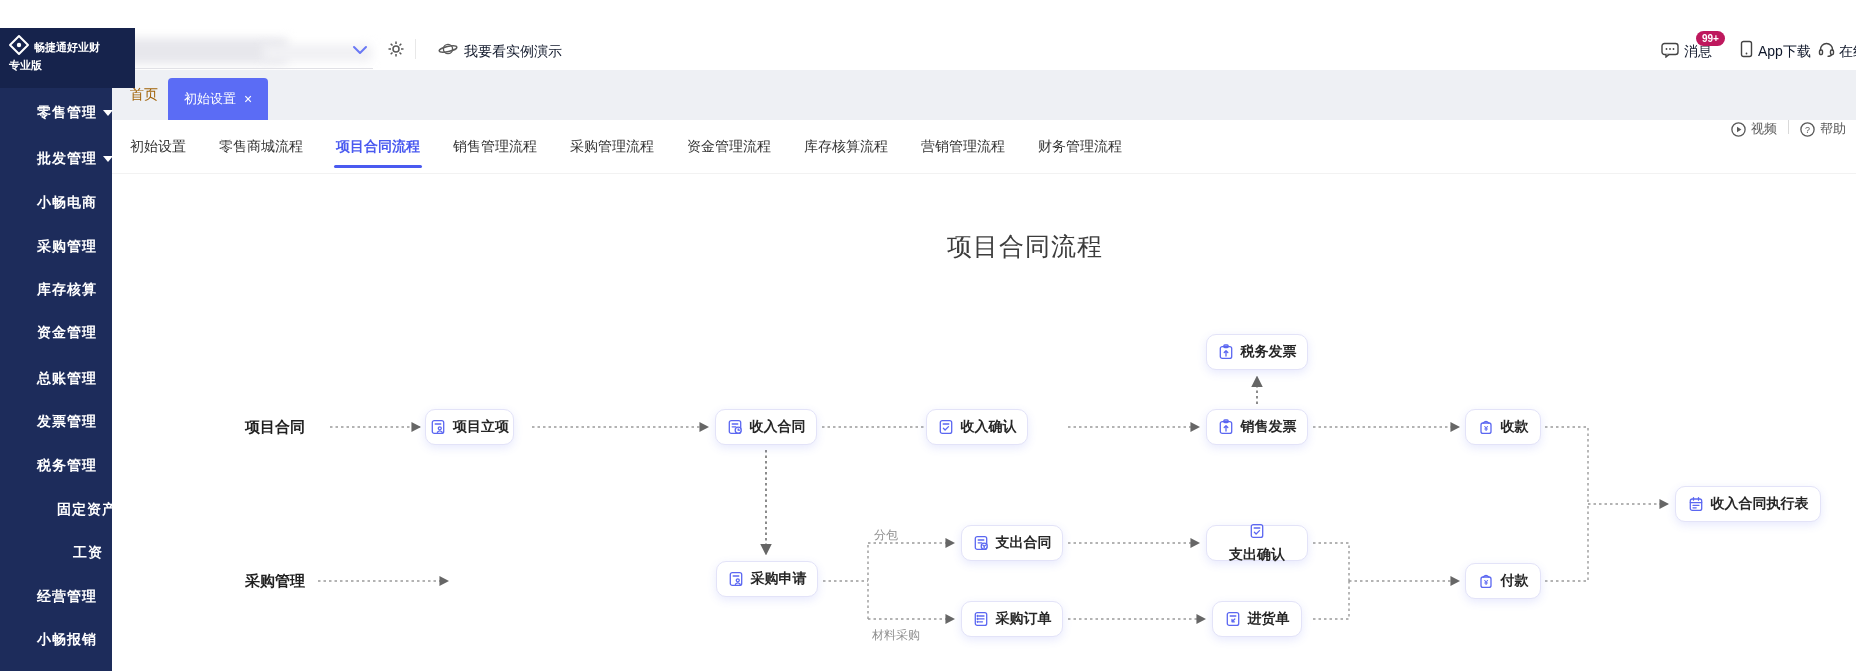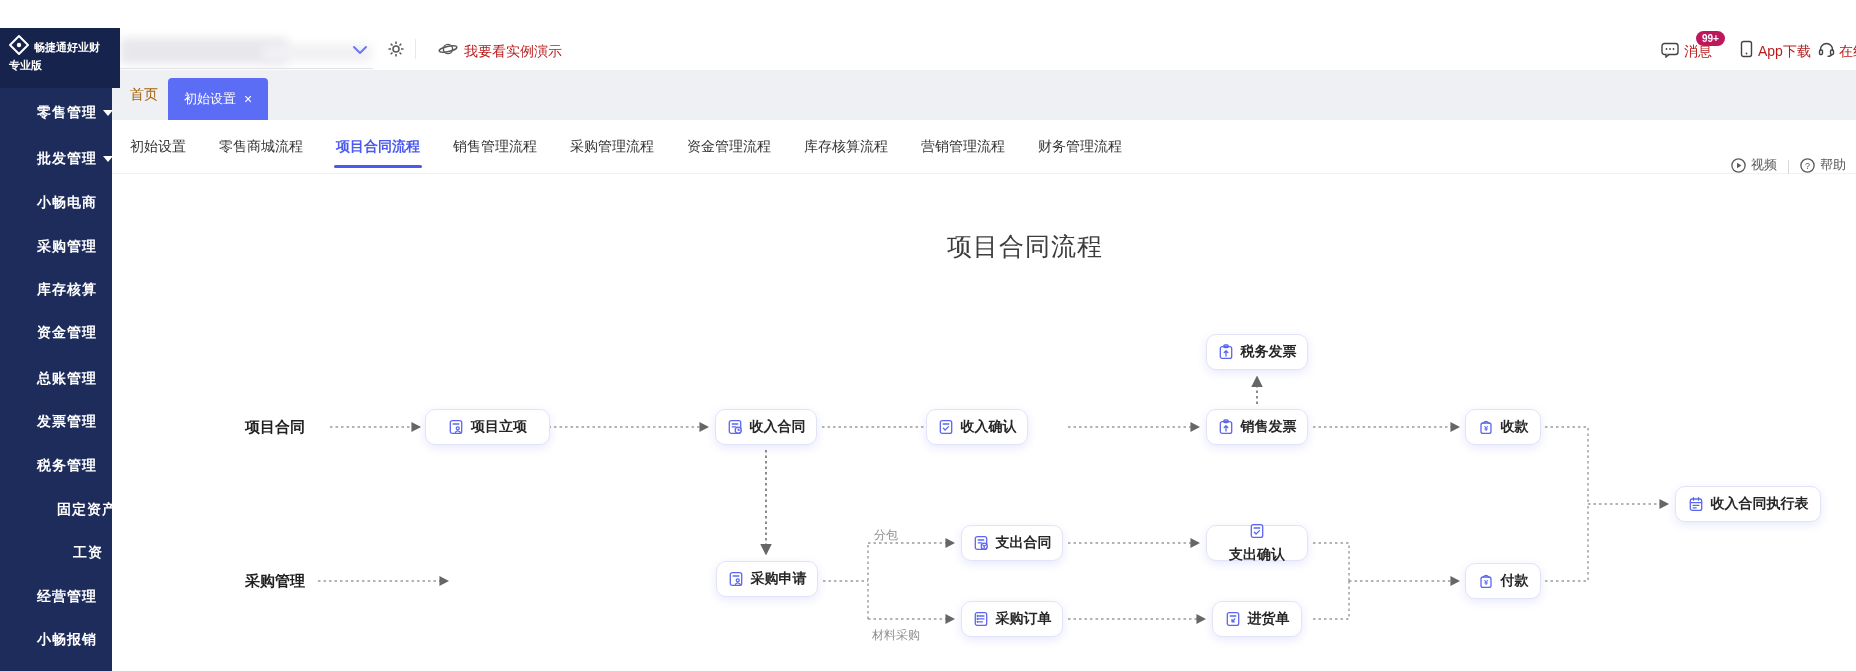--- a/index.html
+++ b/index.html
@@ -2,60 +2,60 @@
 <html><head>
 <meta charset="utf-8">
 <style>
   * { margin:0; padding:0; box-sizing:border-box; }
   html,body { width:1856px; height:671px; overflow:hidden; background:#fff;
               font-family:"Liberation Sans", sans-serif; }
   #app { position:relative; width:1856px; height:671px; background:#fff; }
 
   
   .sidebar { position:absolute; left:0; top:28px; width:112px; height:643px; background:#1d2c5b; }
-  .sidebar-header { position:absolute; left:0; top:0; width:120px; height:60px; background:#16234c; }
+  .sidebar-header { position:absolute; left:0; top:0; width:135px; height:60px; background:#16234c; }
   .logo-row { position:absolute; left:8px; top:6px; display:flex; align-items:center; gap:4px; }
   .brand-name { color:#fff; font-size:11px; font-weight:700; white-space:nowrap; }
   .edition { position:absolute; left:9px; top:30px; color:#fff; font-size:11px; font-weight:700; }
   .side-item { position:absolute; left:0; width:96px; height:30px; display:flex; align-items:center;
                padding-left:37px; color:#fff; font-size:14px; font-weight:700; letter-spacing:1px;
                cursor:pointer; white-space:nowrap; }
   .side-caret { width:0; height:0; border-left:5px solid transparent; border-right:5px solid transparent;
                 border-top:6px solid #fff; margin-left:6px; }
 
   
   .topbar { position:absolute; left:112px; top:28px; width:1744px; height:42px; background:#fff; }
   .blurbox { position:absolute; left:8px; top:10px; width:168px; height:26px; background:#e7e7ec;
              border-radius:4px; filter:blur(5px); }
   .blurbox2 { position:absolute; left:150px; top:16px; width:110px; height:18px; background:#f1f1f4;
               border-radius:4px; filter:blur(5px); }
   .underline { position:absolute; left:3px; top:40px; width:258px; height:1px; background:#e1e1e6; }
   .tb-ico { position:absolute; top:12px; cursor:pointer; }
   .tb-divider { position:absolute; width:1px; height:20px; background:#e8e8e8; top:11px; }
-  .tb-link { position:absolute; top:15px; font-size:14px; color:#b91c1c; cursor:pointer; white-space:nowrap; }
+  .tb-link { position:absolute; top:15px; font-size:14px; color:#0f172a; cursor:pointer; white-space:nowrap; }
   .badge { position:absolute; left:1584px; top:3px; background:#be185d; color:#fff; font-size:10px;
            font-weight:700; line-height:15px; padding:0 6px; border-radius:8px; }
 
   
   .tabstrip { position:absolute; left:112px; top:70px; width:1744px; height:50px; background:#eef0f4; }
   .tab-home { position:absolute; left:18px; top:0; height:50px; display:flex; align-items:center;
               font-size:14px; color:#a16207; cursor:pointer; }
   .tab-active { position:absolute; left:56px; top:8px; height:42px; padding:0 16px; background:#5b6cf5;
                 border-radius:4px 4px 0 0; display:flex; align-items:center; gap:8px; color:#fff;
                 font-size:13px; cursor:pointer; }
   .tab-close { font-size:14px; line-height:1; cursor:pointer; }
 
   
   .flowtabs { position:absolute; left:112px; top:120px; width:1744px; height:54px; background:#fff;
               border-bottom:1px solid #f2f2f2; display:flex; align-items:center; padding-left:18px; gap:33px; }
   .ftab { position:relative; font-size:14px; color:#333; cursor:pointer; white-space:nowrap; padding:18px 0; }
   .ftab.active { color:#4a5af0; font-weight:700; }
   .ftab.active::after { content:""; position:absolute; left:-2px; right:-2px; bottom:6px; height:3px;
                         background:#4a5af0; border-radius:2px; }
-  .help-cluster { position:absolute; right:10px; top:0; height:54px; display:flex; align-items:flex-end;
+  .help-cluster { position:absolute; right:10px; top:0; height:54px; display:flex; align-items:flex-start;
                   gap:7px; font-size:13px; color:#595959; }
   .hc-divider { width:1px; height:14px; background:#d9d9d9; margin:0 4px; }
   .hc-item { display:flex; align-items:center; gap:5px; cursor:pointer; white-space:nowrap; }
 
   
   .diagram-title { position:absolute; left:905px; top:230px; width:240px; text-align:center;
                    font-size:25px; color:#3c3c3c; font-weight:500; letter-spacing:1px; }
   #edge-svg { position:absolute; left:0; top:0; width:1856px; height:671px; pointer-events:none; }
   .edge { fill:none; stroke:#9b9b9b; stroke-width:1.4; stroke-dasharray:2.5 3; }
   .edge.dark { stroke:#787878; stroke-width:1.7; }
@@ -248,21 +248,21 @@
         <path d="M1068 619 L1205 619" class="edge" marker-end="url(#arr)"></path>
         <path d="M1313 543 L1349 543 L1349 581" class="edge"></path>
         <path d="M1313 619 L1349 619 L1349 581" class="edge"></path>
         <path d="M1349 581 L1459 581" class="edge" marker-end="url(#arr)"></path>
         <path d="M1545 427 L1588 427 L1588 504" class="edge"></path>
         <path d="M1545 581 L1588 581 L1588 504" class="edge"></path>
         <path d="M1588 504 L1668 504" class="edge" marker-end="url(#arr)"></path>
       </g>
   </svg>
   <div id="flow-layer">
-      <div class="flow-node" style="left: 425px; top: 409px; width: 125px; font-family: Liberation Serif, serif;">
+      <div class="flow-node" style="left: 425px; top: 409px; width: 89px; font-family: Liberation Serif, serif;">
         <span style="display: flex;">
           <svg width="16" height="16" viewBox="0 0 16 16" fill="none" stroke="#5b67f1" stroke-width="1.3" stroke-linecap="round" stroke-linejoin="round">
             <rect x="2.3" y="1.6" width="11.4" height="12.8" rx="2"></rect>
             <path d="M5.2 5 H10.8"></path>
             <circle cx="9.8" cy="9.3" r="1.5"></circle>
             <path d="M7.4 13.2 q2.4 -2.6 4.8 0"></path>
           </svg>
         </span>
         <span>项目立项</span>
       </div>

